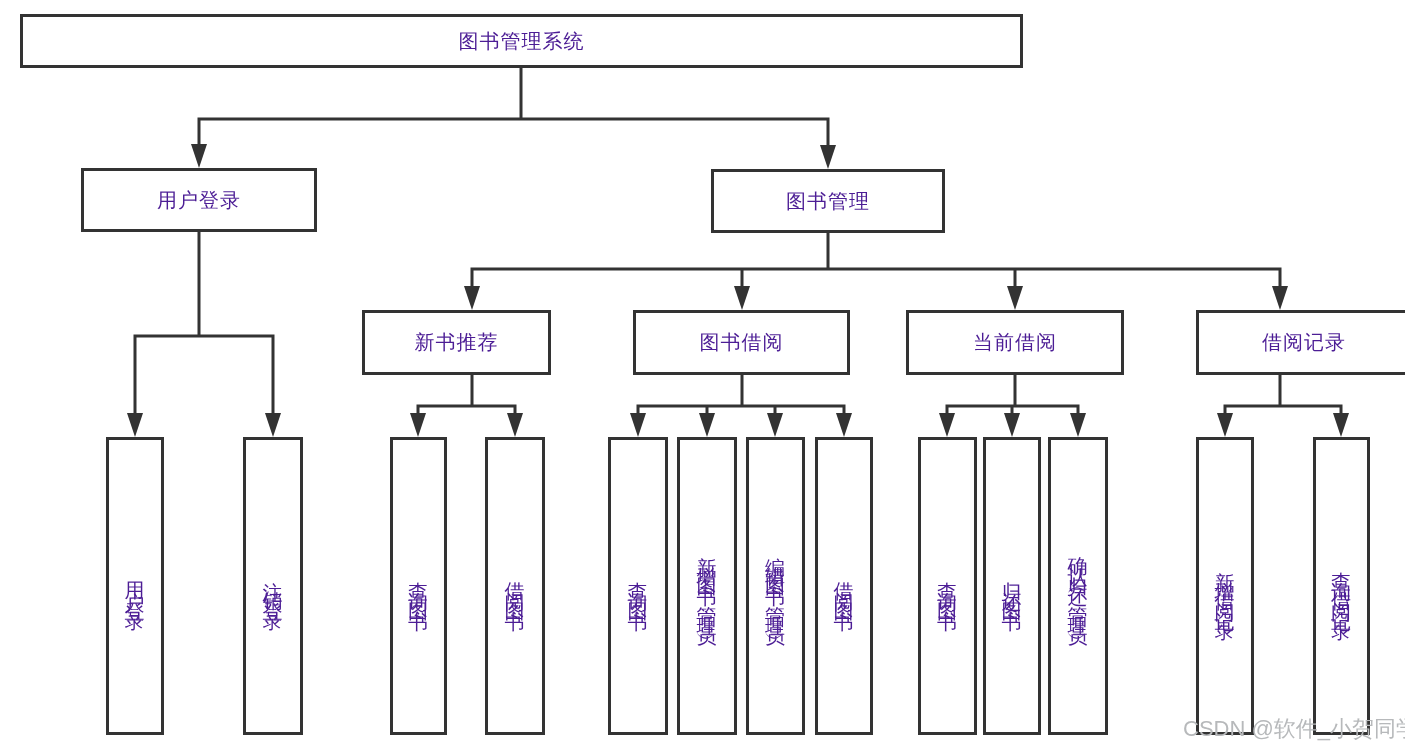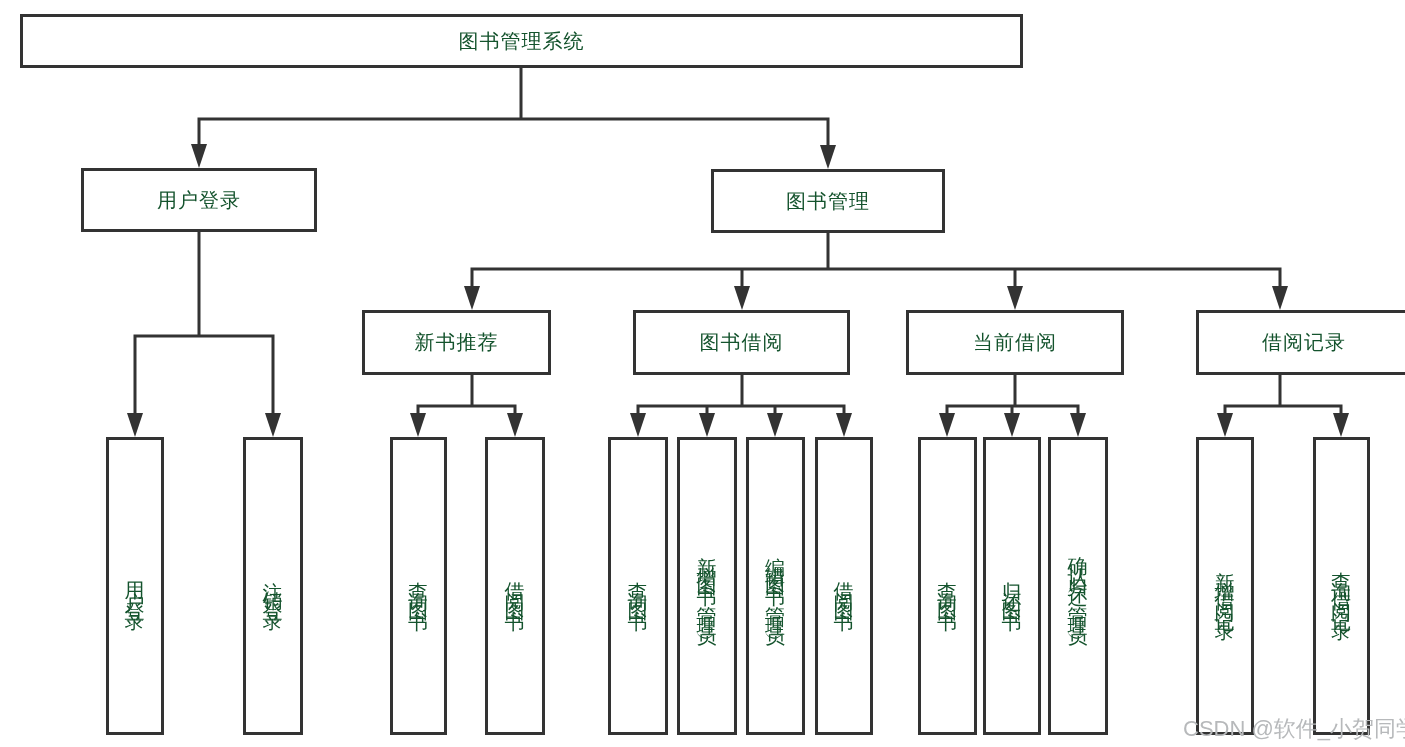--- a/index.html
+++ b/index.html
@@ -18,21 +18,21 @@
     pointer-events: none;
   }
   .box {
     position: absolute;
     box-sizing: border-box;
     background: #ffffff;
     border: 3px solid #333333;
     display: flex;
     align-items: center;
     justify-content: center;
-    color: #14532d;
+    color: #4c1d95;
     text-align: center;
   }
   .h-label {
     font-size: 20px;
     letter-spacing: 1px;
     white-space: nowrap;
   }
   .leaf {
     writing-mode: vertical-rl;
     text-orientation: mixed;

